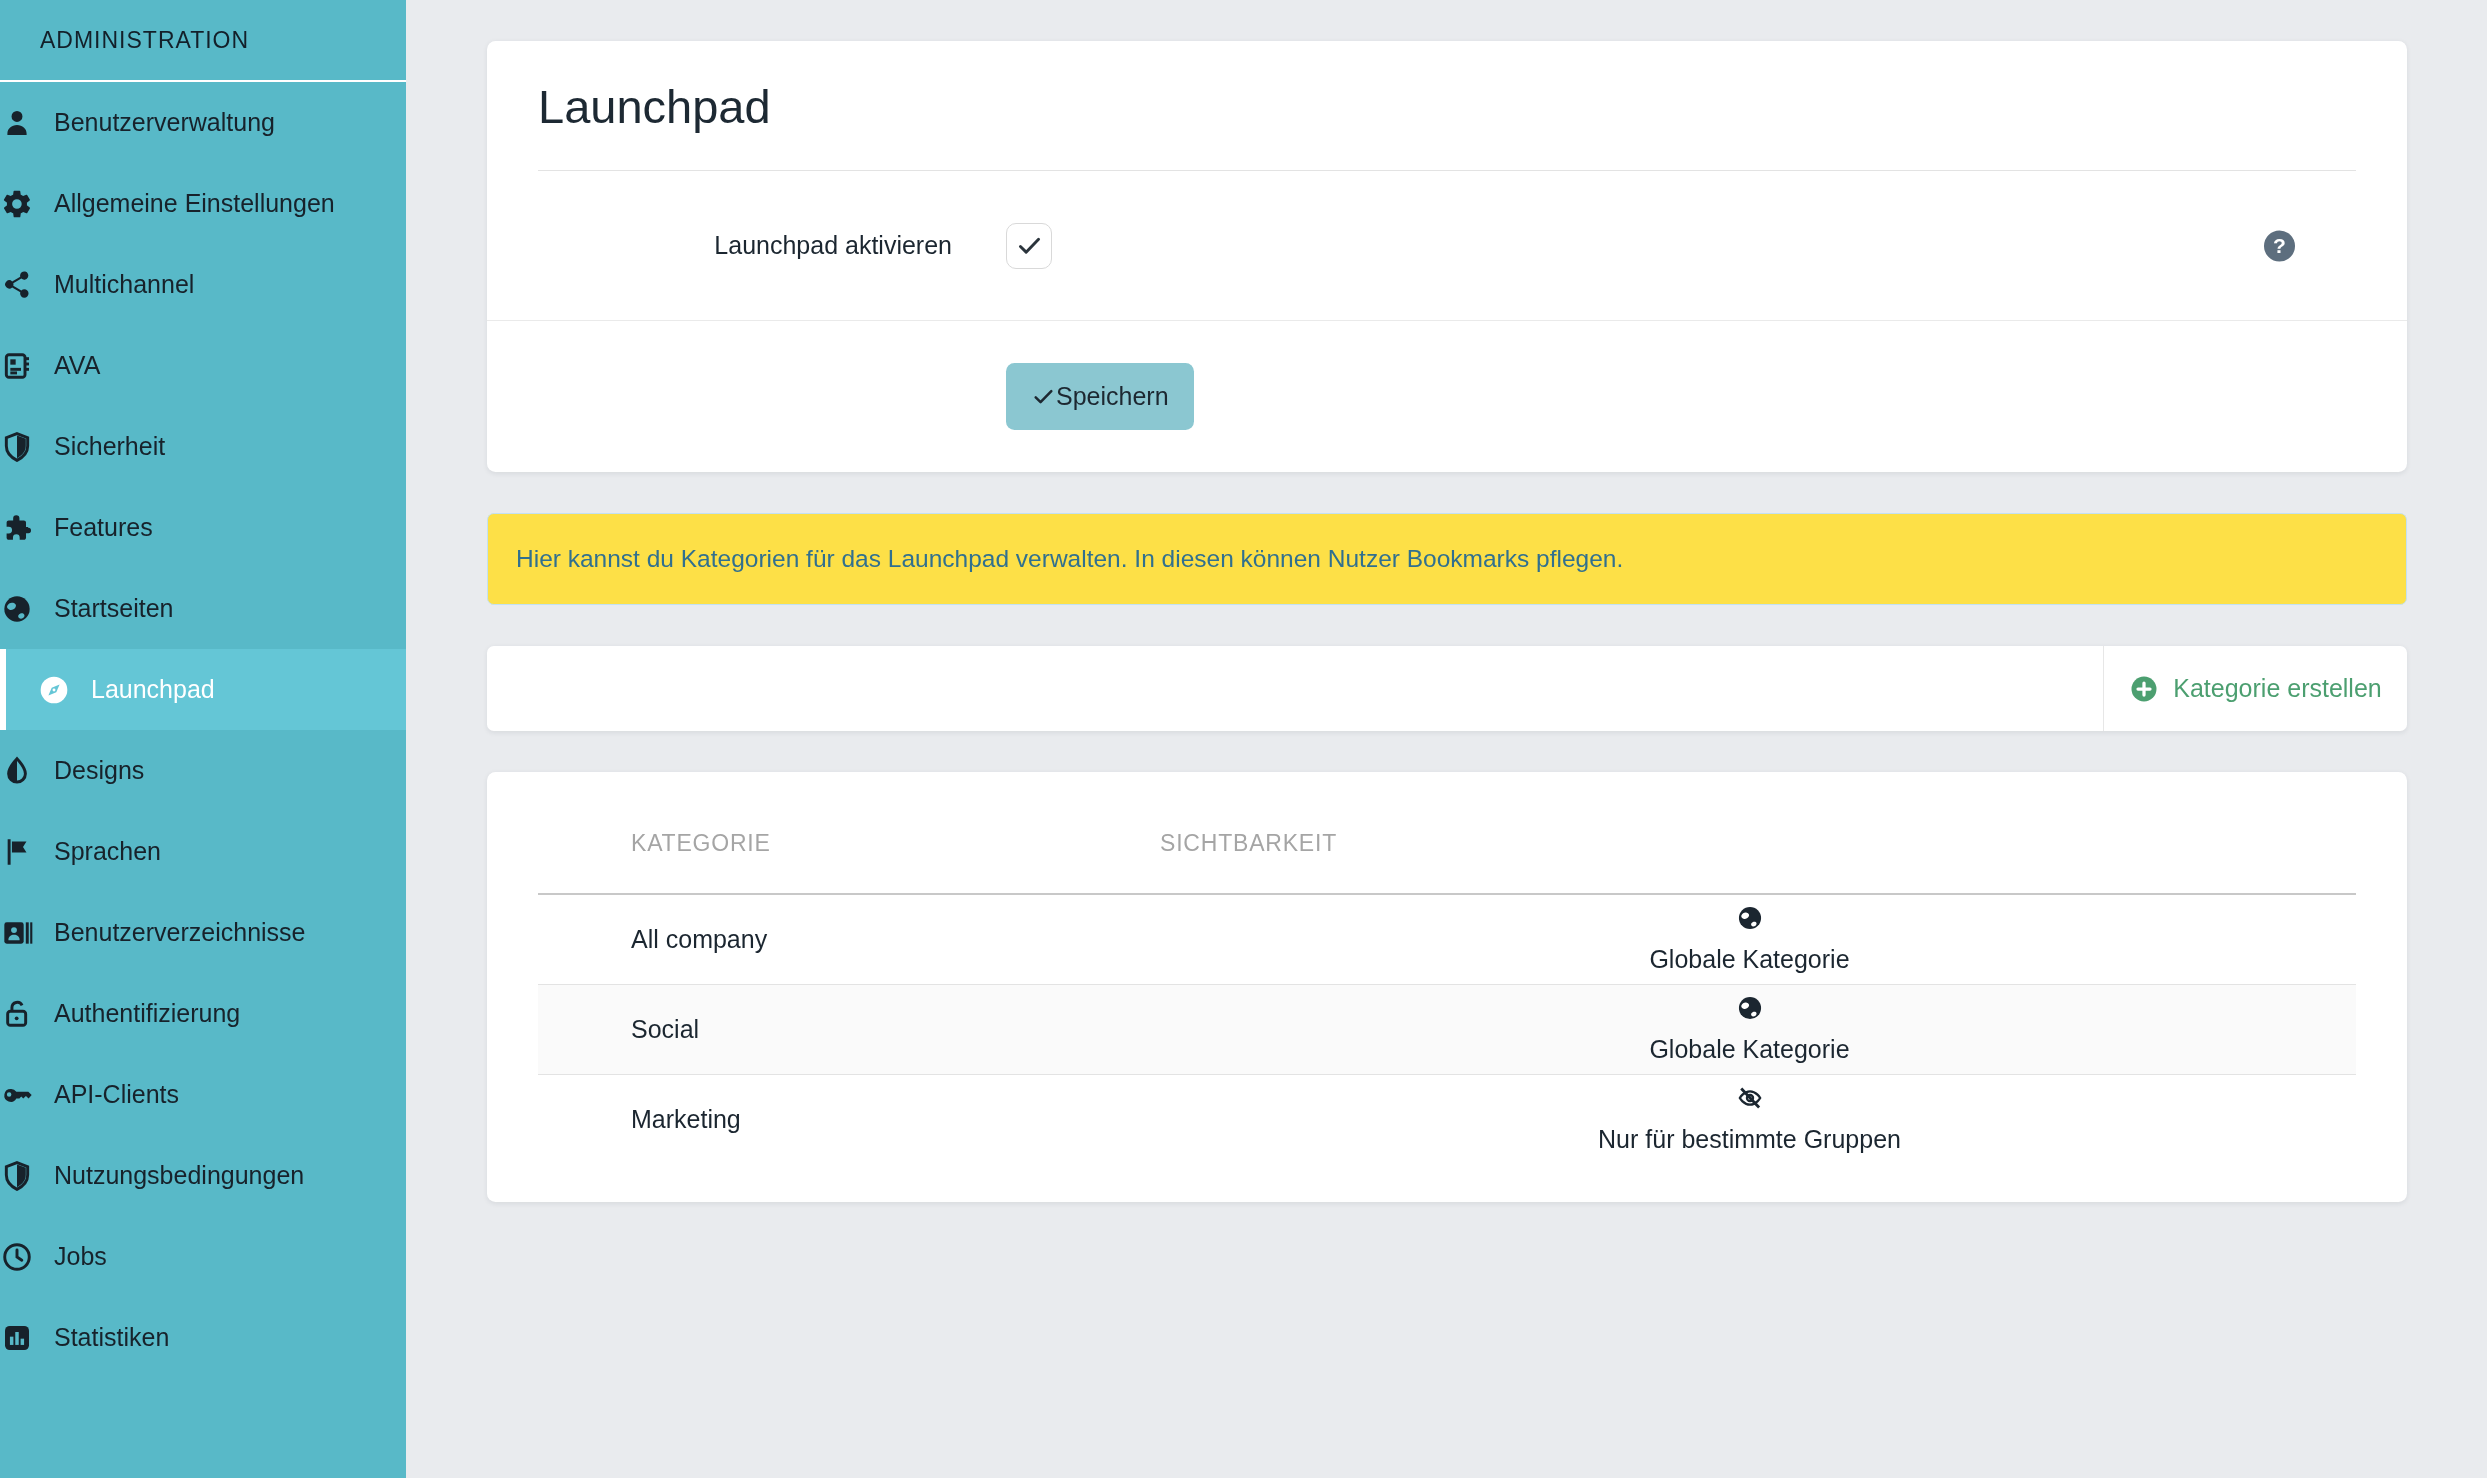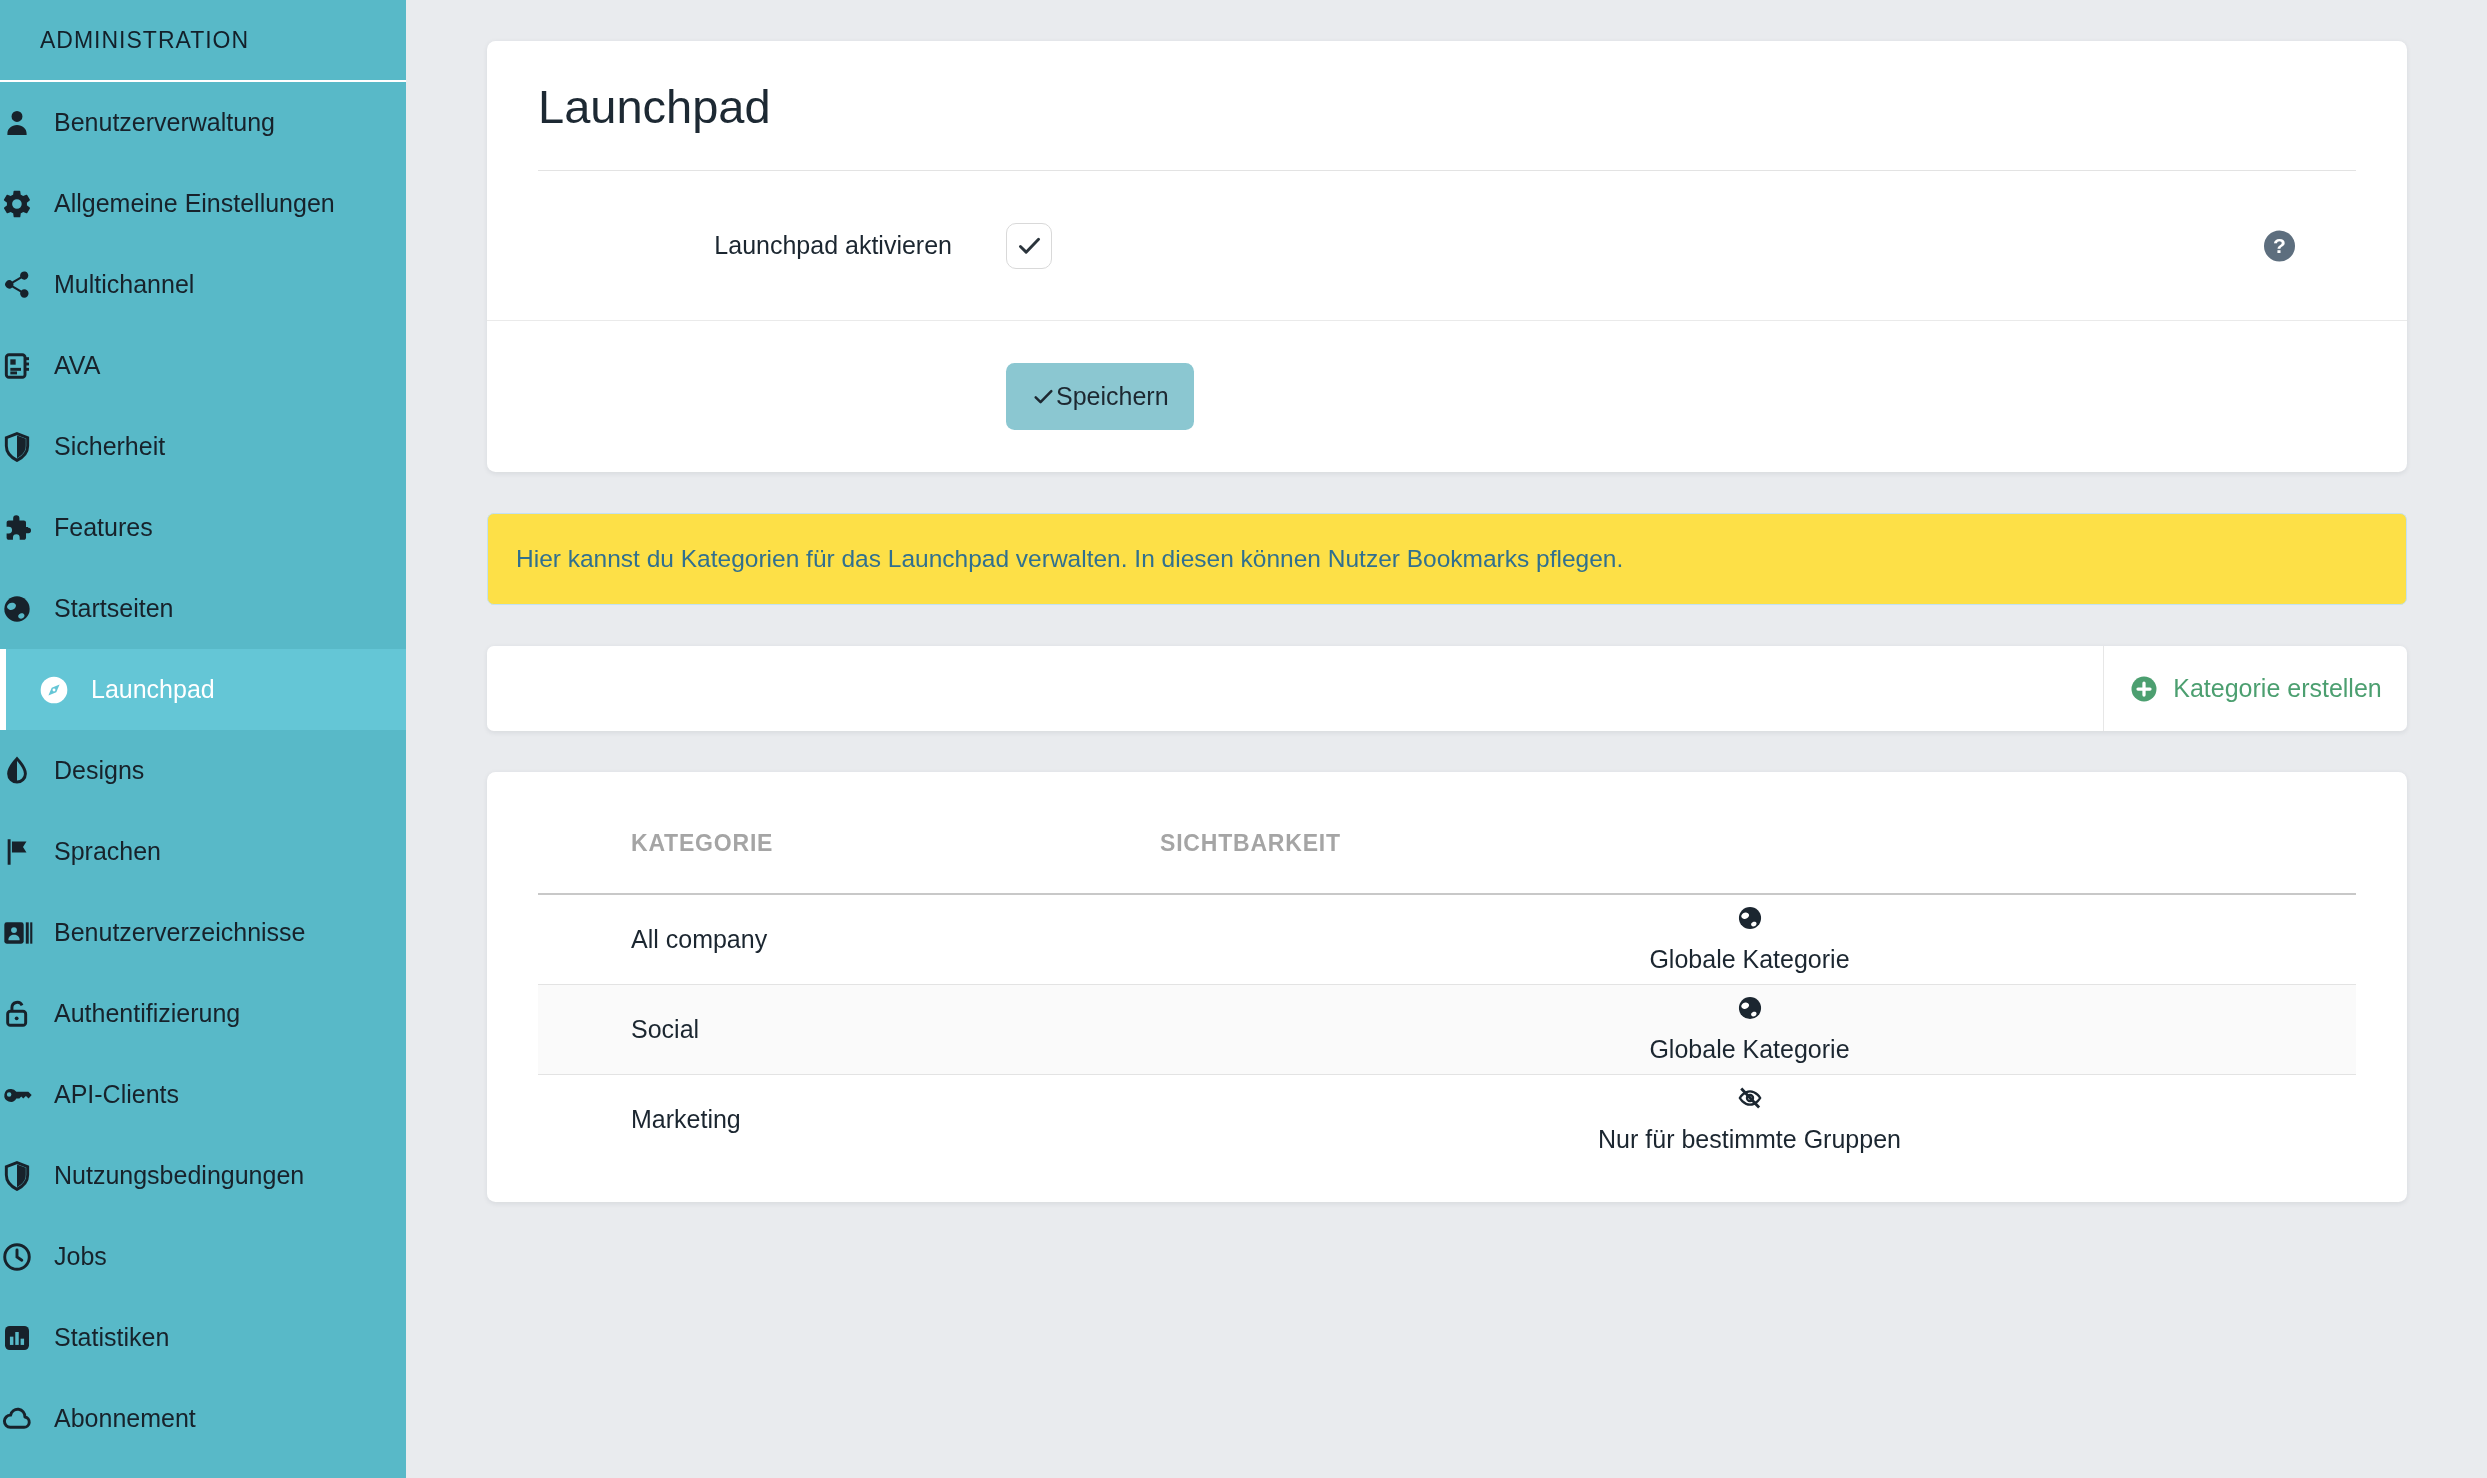--- a/index.html
+++ b/index.html
@@ -129,21 +129,21 @@
     font-family: inherit; font-size: 25px; color: #4c9f70;
     cursor: pointer;
   }
   .create-btn svg { width: 30px; height: 30px; }
   
   .table-card { margin-top: 41px; padding: 34px 51px 38px 51px; }
   table { width: 100%; border-collapse: collapse; table-layout: fixed; }
   col.c1 { width: 529px; }
   th {
     text-align: left;
-    font-weight: 700;
+    font-weight: 400;
     font-size: 23px;
     letter-spacing: 0.8px;
     color: #a5a5a5;
     padding: 24px 17px 36px 93px;
     border-bottom: 2.5px solid #c8c8c8;
   }
   td {
     height: 90px;
     padding: 0 17px 0 93px;
     font-size: 25px;
@@ -322,28 +322,20 @@
         <svg viewBox="0 0 24 24">
             <rect x="3" y="3" width="18" height="18" rx="3.5" fill="#17222b"></rect>
             <rect x="6.7" y="11" width="2.6" height="6.2" fill="#58b9c8"></rect>
             <rect x="10.7" y="7.5" width="2.6" height="9.7" fill="#58b9c8"></rect>
             <rect x="14.7" y="12.5" width="2.6" height="4.7" fill="#58b9c8"></rect>
           </svg>
       </span>
       <span>Statistiken</span>
     </div>
 
-    <div class="nav-item">
-      <span class="ico">
-        <svg viewBox="0 0 24 24" fill="none" stroke="#17222b" stroke-width="2.2" stroke-linejoin="round">
-            <path d="M7 18.2h10.2a3.9 3.9 0 0 0 .7-7.75A5.4 5.4 0 0 0 7.2 9.1 4.35 4.35 0 0 0 7 18.2z"></path>
-          </svg>
-      </span>
-      <span>Abonnement</span>
-    </div>
 
   </nav>
 </aside>
 
 <main class="main">
 
   <section class="card">
     <div class="card-head">
       <h1>Launchpad</h1>
     </div>

